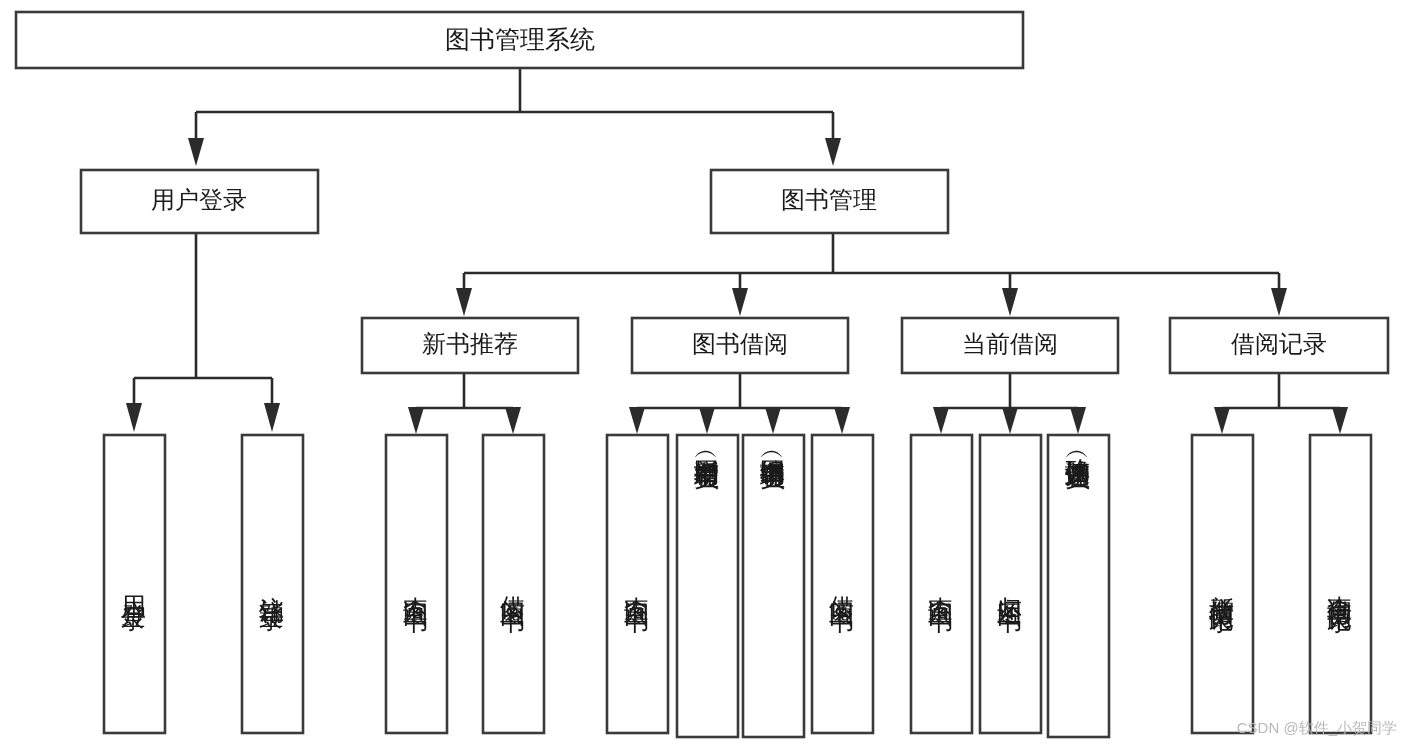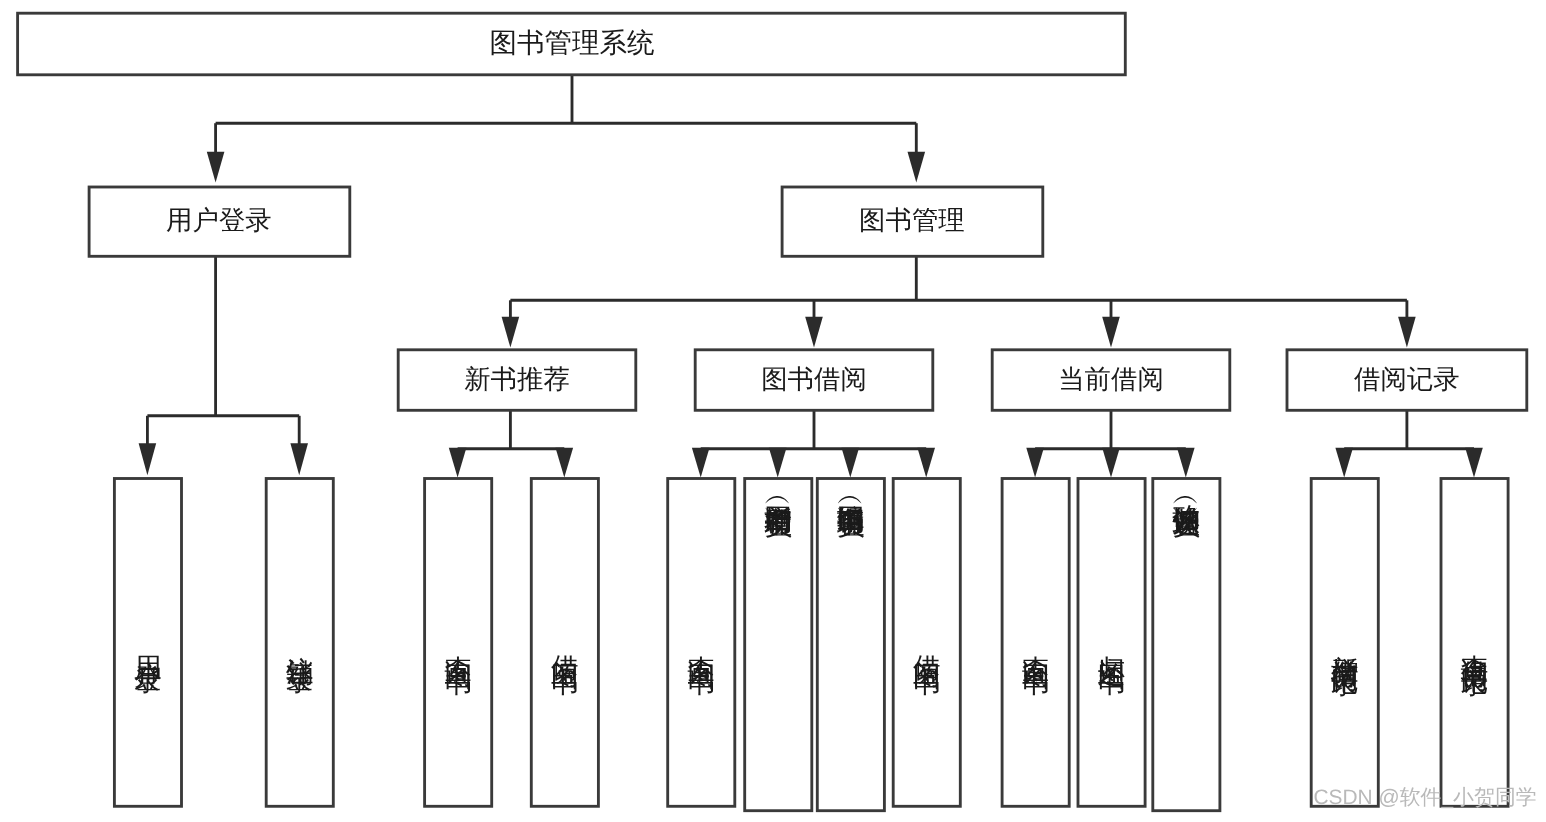--- a/index.html
+++ b/index.html
@@ -48,21 +48,21 @@
   }
   .arrow-head {
     fill: #2b2b2b;
     stroke: none;
   }
   .watermark {
     position: absolute;
     right: 8px;
     bottom: 4px;
     font-family: "Liberation Sans", "DejaVu Sans", sans-serif;
-    font-size: 19px;
+    font-size: 15px;
     color: #b9b9b9;
     white-space: nowrap;
     pointer-events: none;
     user-select: none;
   }
 </style>
 </head>
 <body>
 
 <div id="diagram-root">

